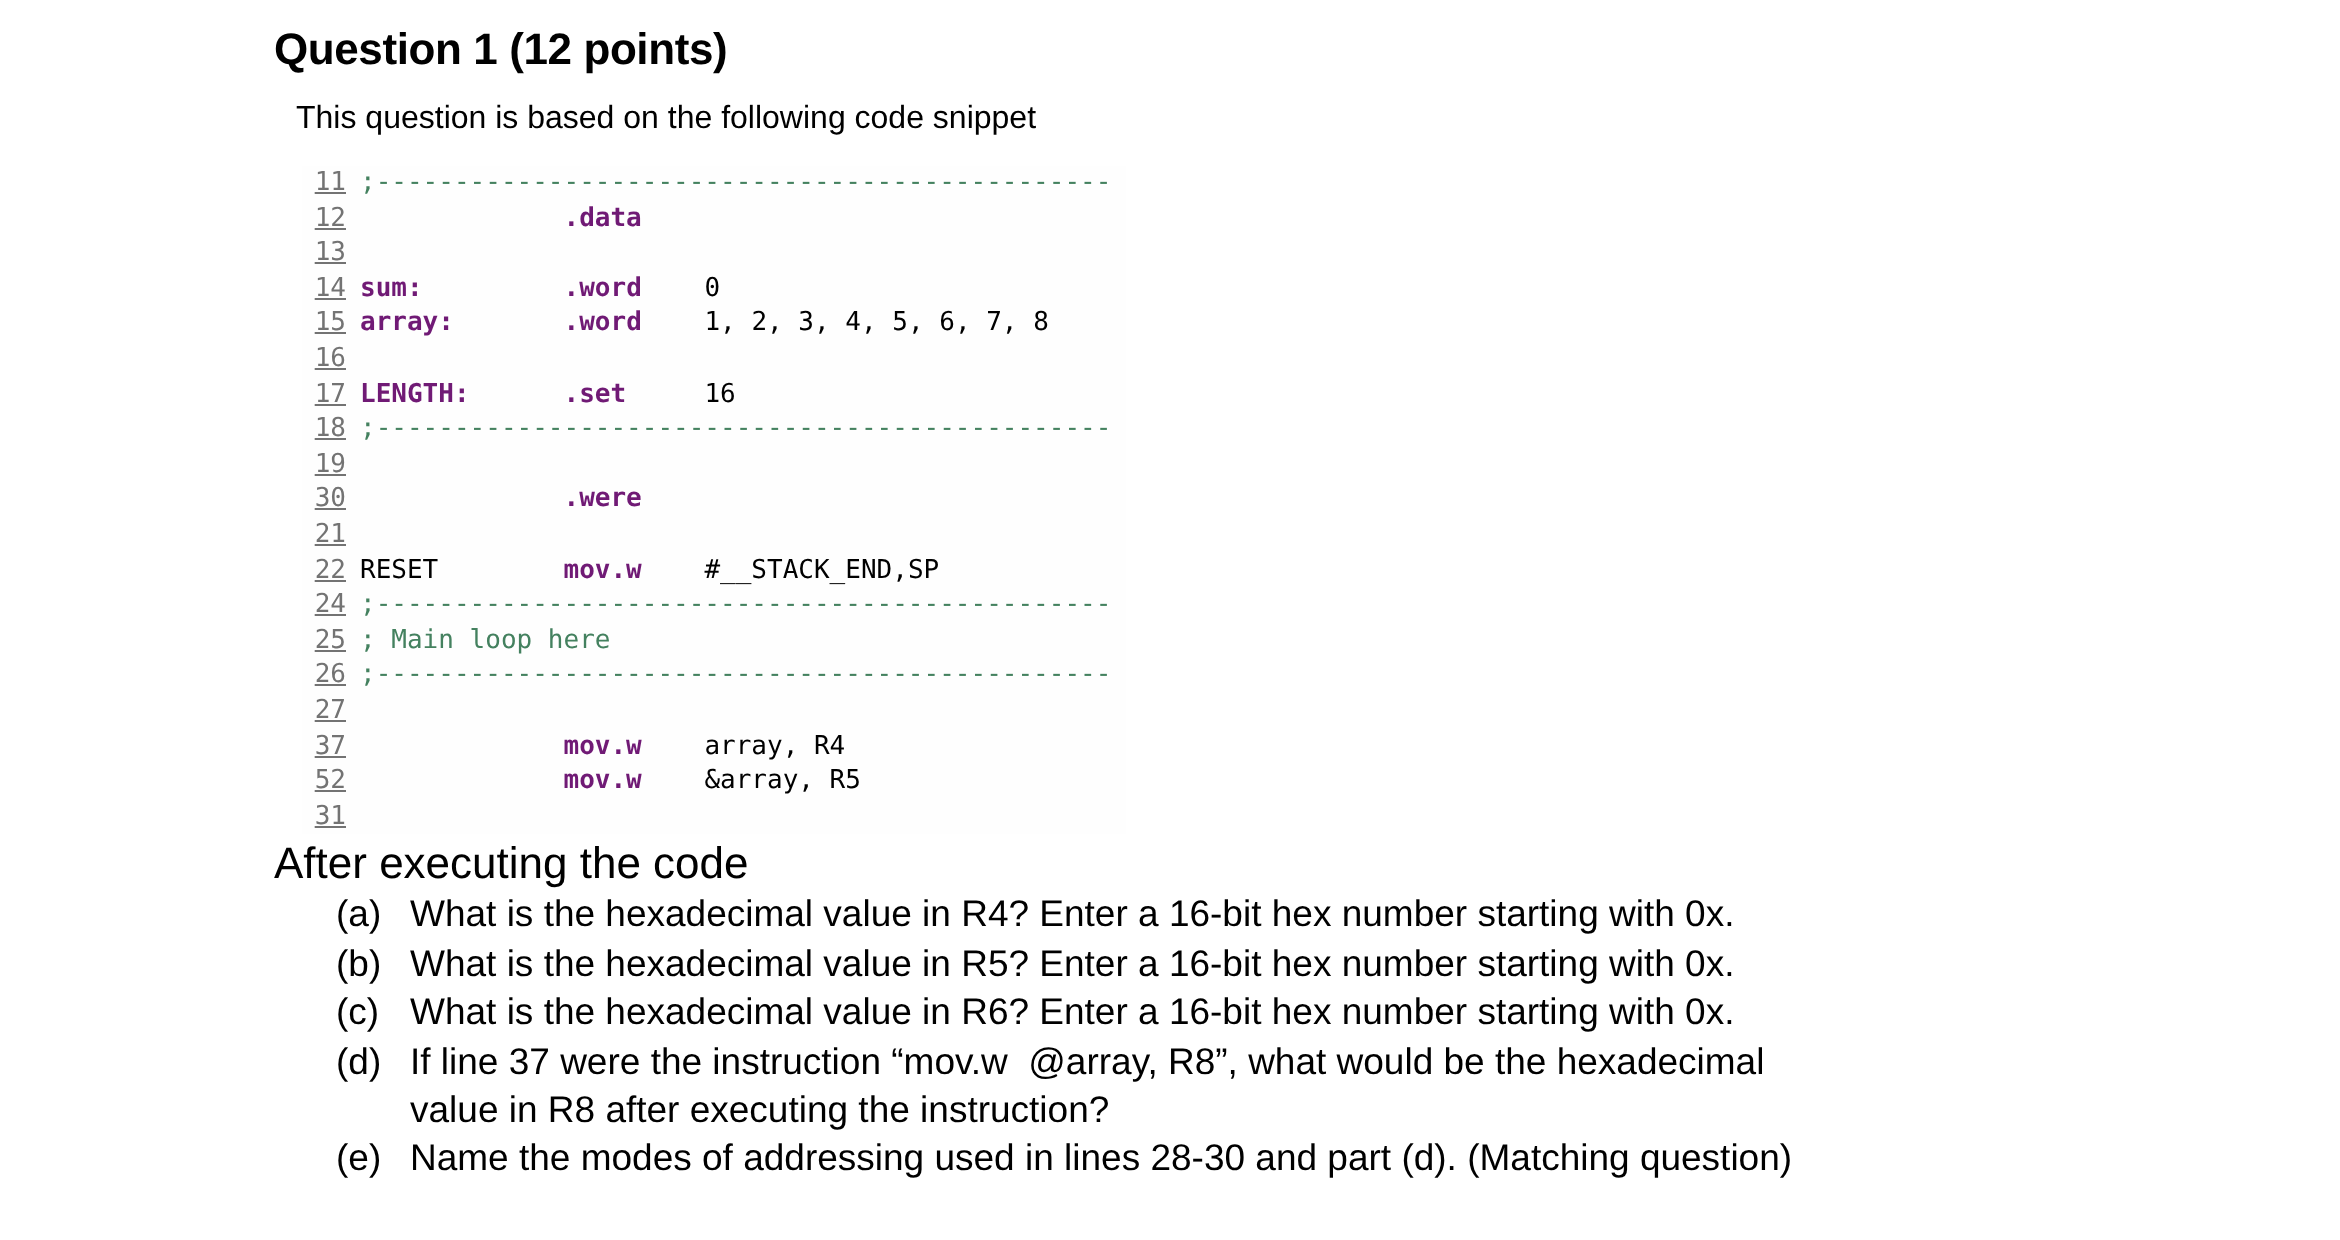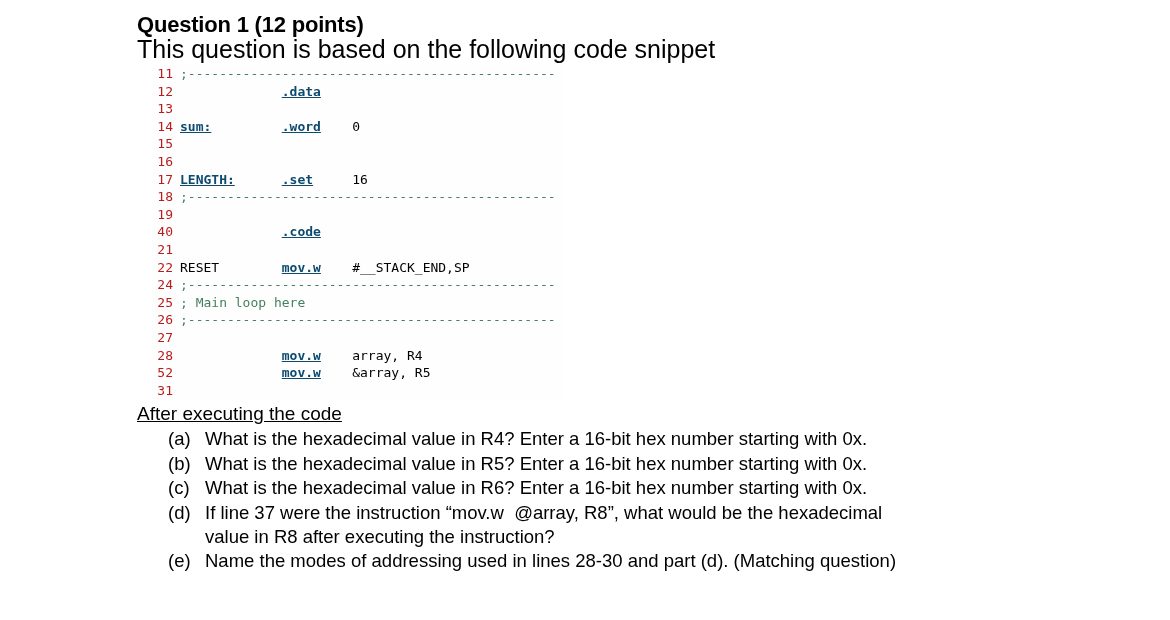--- a/index.html
+++ b/index.html
@@ -25,55 +25,55 @@
     width: 980px;
   }
   .title {
     font-size: 22px;
     line-height: 25px;
     font-weight: bold;
     margin: 0;
     letter-spacing: -0.2px;
   }
   .subtitle {
-    font-size: 25px;
+    font-size: 16px;
     line-height: 24px;
-    margin: 0;
+    margin: 11px;
   }
   
   .code {
     margin: 4px 0 0 14px;
     font-family: "DejaVu Sans Mono", monospace;
     font-size: 13px;
     line-height: 17.6px;
     background: #fefefe;
     width: 412px;
   }
   .cl {
     display: flex;
     height: 17.6px;
     white-space: pre;
   }
   .ln {
     width: 22px;
     flex: none;
     text-align: right;
     margin-right: 7px;
-    color: #b91c1c;
+    color: #737373;
+    text-decoration: underline;
   }
   .ct { white-space: pre; }
-  .kw { color: #0c4a6e; font-weight: bold; text-decoration: underline; }
+  .kw { color: #701a75; font-weight: bold; }
   .cm { color: #44815f; }
   .pl { color: #000000; }
   
   .after {
-    font-size: 19px;
+    font-size: 22px;
     line-height: 24px;
     margin: 3px 0 0 0;
-    text-decoration: underline;
   }
   .qlist { margin-top: 1px; }
   .qi {
     display: flex;
     font-size: 18.5px;
     line-height: 24.4px;
     margin-left: 31px;
   }
   .ql { width: 37px; flex: none; }
   .qt { flex: 1; }
@@ -103,20 +103,21 @@
     <span class="ct"></span>
   </div>
 
   <div class="cl">
     <span class="ln">14</span>
     <span class="ct"><span class="kw">sum:</span><span class="pl">         </span><span class="kw">.word</span><span class="pl">    0</span></span>
   </div>
 
   <div class="cl">
     <span class="ln">15</span>
+    <span class="ct"><span class="kw">array:</span><span class="pl">       </span><span class="kw">.word</span><span class="pl">    1, 2, 3, 4, 5, 6, 7, 8</span></span>
   </div>
 
   <div class="cl">
     <span class="ln">16</span>
     <span class="ct"></span>
   </div>
 
   <div class="cl">
     <span class="ln">17</span>
     <span class="ct"><span class="kw">LENGTH:</span><span class="pl">      </span><span class="kw">.set</span><span class="pl">     16</span></span>
@@ -126,22 +127,22 @@
     <span class="ln">18</span>
     <span class="ct"><span class="cm">;-----------------------------------------------</span></span>
   </div>
 
   <div class="cl">
     <span class="ln">19</span>
     <span class="ct"></span>
   </div>
 
   <div class="cl">
-    <span class="ln">40</span>
-    <span class="ct"><span class="pl">             </span><span class="kw">.code</span></span>
+    <span class="ln">30</span>
+    <span class="ct"><span class="pl">             </span><span class="kw">.were</span></span>
   </div>
 
   <div class="cl">
     <span class="ln">21</span>
     <span class="ct"></span>
   </div>
 
   <div class="cl">
     <span class="ln">22</span>
     <span class="ct"><span class="pl">RESET        </span><span class="kw">mov.w</span><span class="pl">    #__STACK_END,SP</span></span>
@@ -162,21 +163,21 @@
     <span class="ln">26</span>
     <span class="ct"><span class="cm">;-----------------------------------------------</span></span>
   </div>
 
   <div class="cl">
     <span class="ln">27</span>
     <span class="ct"></span>
   </div>
 
   <div class="cl">
-    <span class="ln">28</span>
+    <span class="ln">37</span>
     <span class="ct"><span class="pl">             </span><span class="kw">mov.w</span><span class="pl">    array, R4</span></span>
   </div>
 
   <div class="cl">
     <span class="ln">52</span>
     <span class="ct"><span class="pl">             </span><span class="kw">mov.w</span><span class="pl">    &amp;array, R5</span></span>
   </div>
 
 
   <div class="cl">

